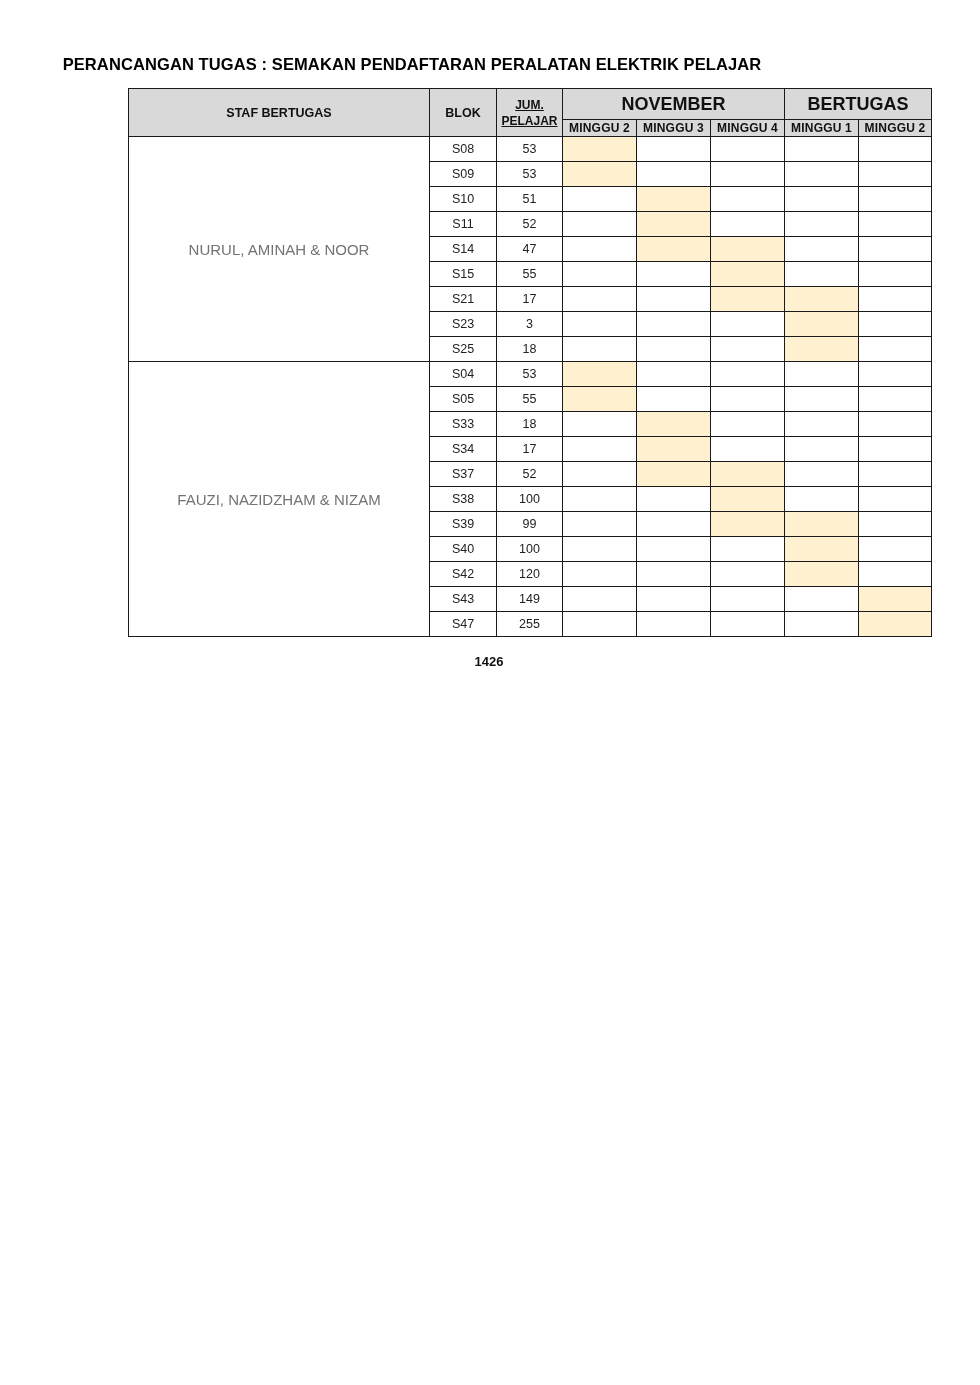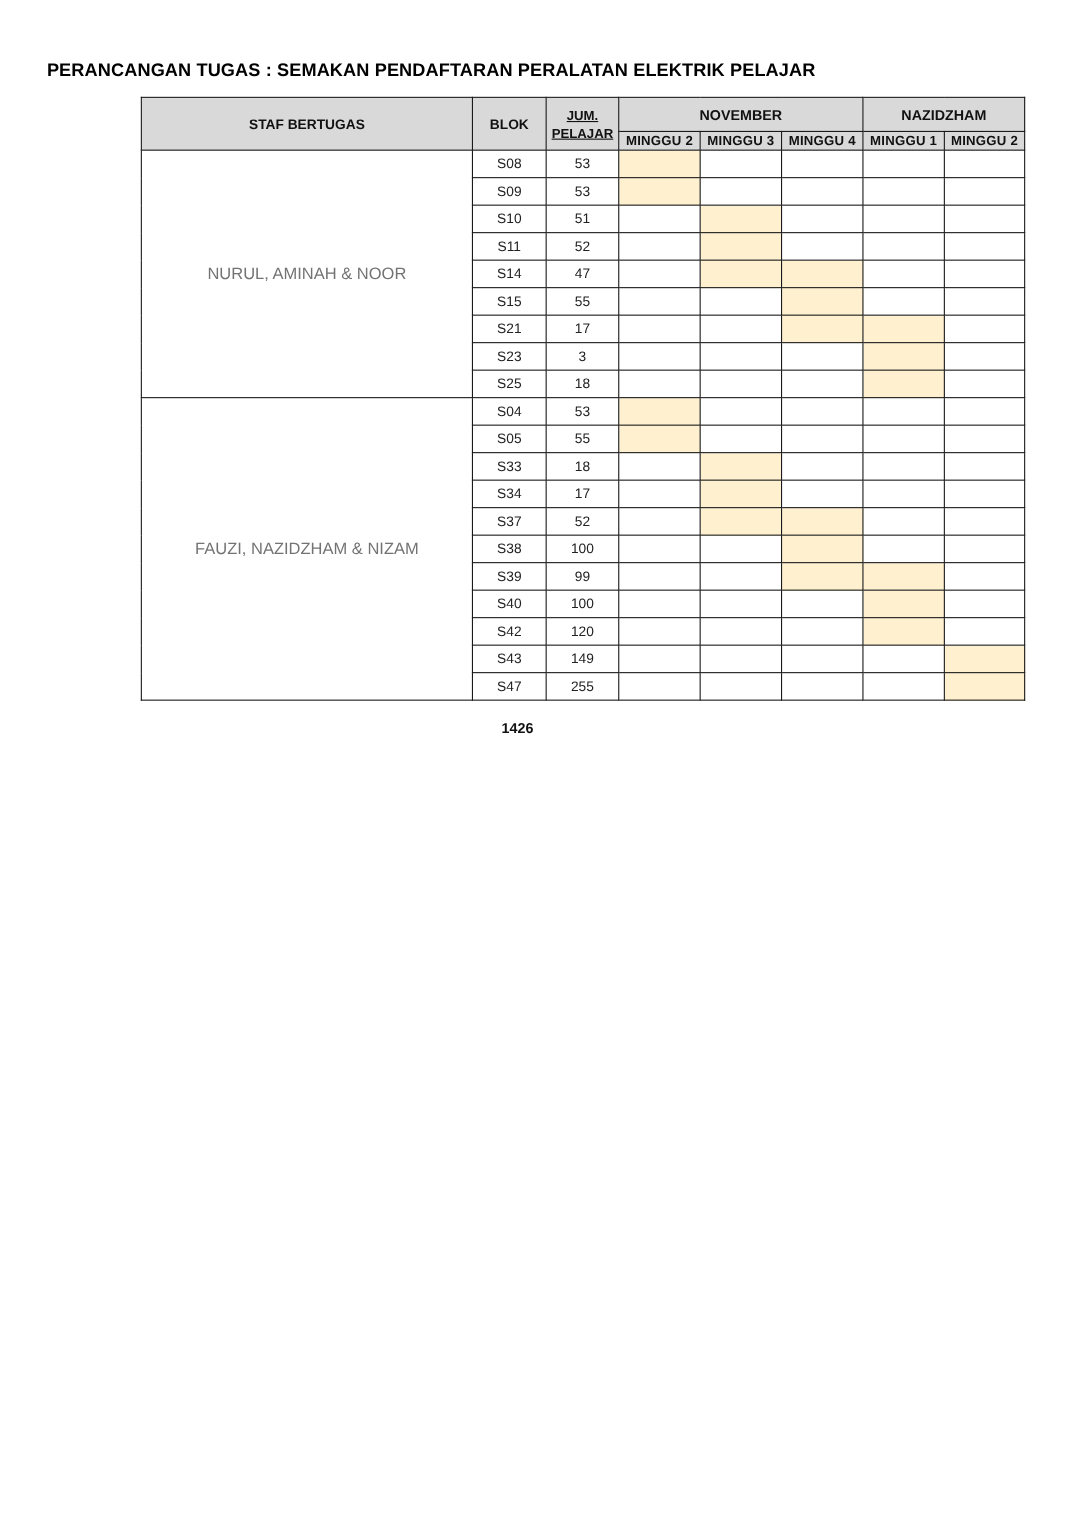--- a/index.html
+++ b/index.html
@@ -1,39 +1,39 @@
 <!DOCTYPE html>
 <html><head>
   <meta charset="utf-8">
   <style>
     html, body { margin: 0; padding: 0; background: #ffffff; }
     body { width: 980px; height: 1385px; position: relative; font-family: "Liberation Sans", sans-serif; color: #111; }
     .title {
       position: absolute; left: 0; width: 784px; top: 55px; text-align: center;
-      font-weight: bold; font-size: 16.5px; letter-spacing: 0.1px; color: #000;
+      font-weight: bold; font-size: 16.5px; letter-spacing: 0.1px; color: #000; padding-left: 20px;
     }
     table.sched {
       position: absolute; left: 88px; top: 88px;
       border-collapse: collapse; table-layout: fixed;
       width: 803px;
       margin-left: 40px;
     }
     table.sched td, table.sched th {
       border: 1.6px solid #1a1a1a; padding: 0; text-align: center; vertical-align: middle;
     }
     th { background: #d9d9d9; font-weight: bold; color: #111; }
     th.main { font-size: 12.5px; height: 30px; }
-    th.month { font-size: 13px; height: 30px; }
+    th.month { font-size: 18px; height: 30px; }
     th.week { font-size: 12px; height: 16px; line-height: 15px; white-space: nowrap; letter-spacing: 0.2px; }
     th.jum { font-size: 12px; line-height: 16px; text-decoration: underline; }
     td { height: 24px; font-size: 12.5px; background: #fff; color: #222; }
     td.staff { font-size: 15px; color: #737373; }
     td.hl { background: #fff1cf; }
     .total {
-      position: absolute; left: 456px; width: 66px; top: 654px; text-align: left;
+      position: absolute; left: 456px; width: 66px; top: 654px; text-align: center;
       font-weight: bold; font-size: 13px; color: #111;
     }
   </style>
 </head>
 <body>
 
 <div class="title">PERANCANGAN TUGAS : SEMAKAN PENDAFTARAN PERALATAN ELEKTRIK PELAJAR</div>
 
 <table class="sched">
   <colgroup>
@@ -48,21 +48,21 @@
   </colgroup>
   <thead>
     <tr>
       <th class="main" rowspan="2">STAF BERTUGAS</th>
       <th class="main" rowspan="2">BLOK</th>
       <th class="jum" rowspan="2">
         <span>JUM.</span><br>
         <span>PELAJAR</span>
       </th>
       <th class="month" colspan="3">NOVEMBER</th>
-      <th class="month" colspan="2">NAZIDZHAM</th>
+      <th class="month" colspan="2">BERTUGAS</th>
     </tr>
     <tr>
       <th class="week">MINGGU 2</th>
       <th class="week">MINGGU 3</th>
       <th class="week">MINGGU 4</th>
       <th class="week">MINGGU 1</th>
       <th class="week">MINGGU 2</th>
     </tr>
   </thead>
   <tbody id="tbody">

